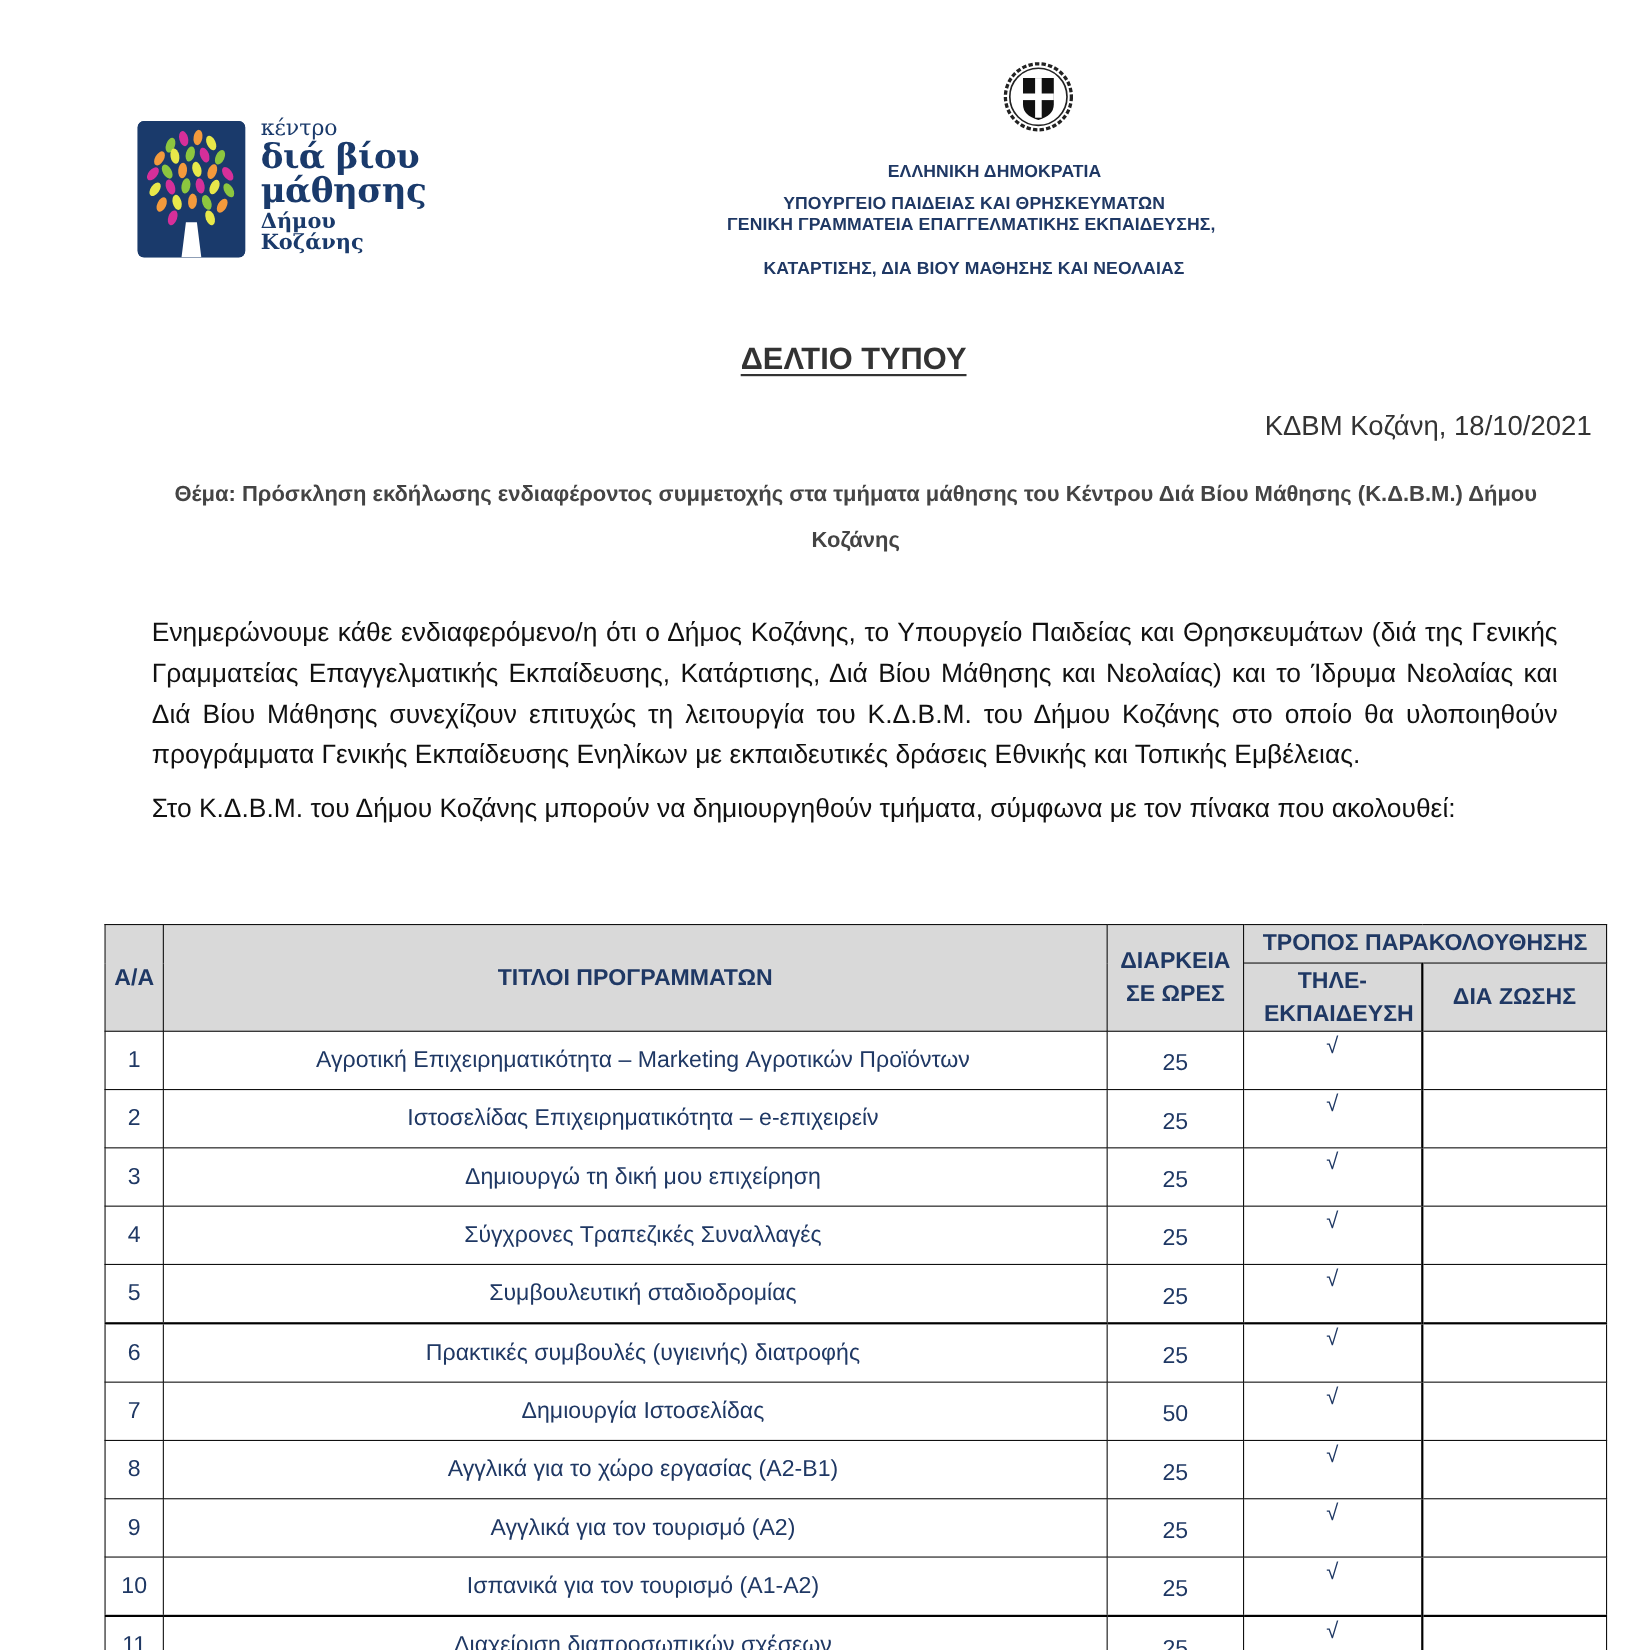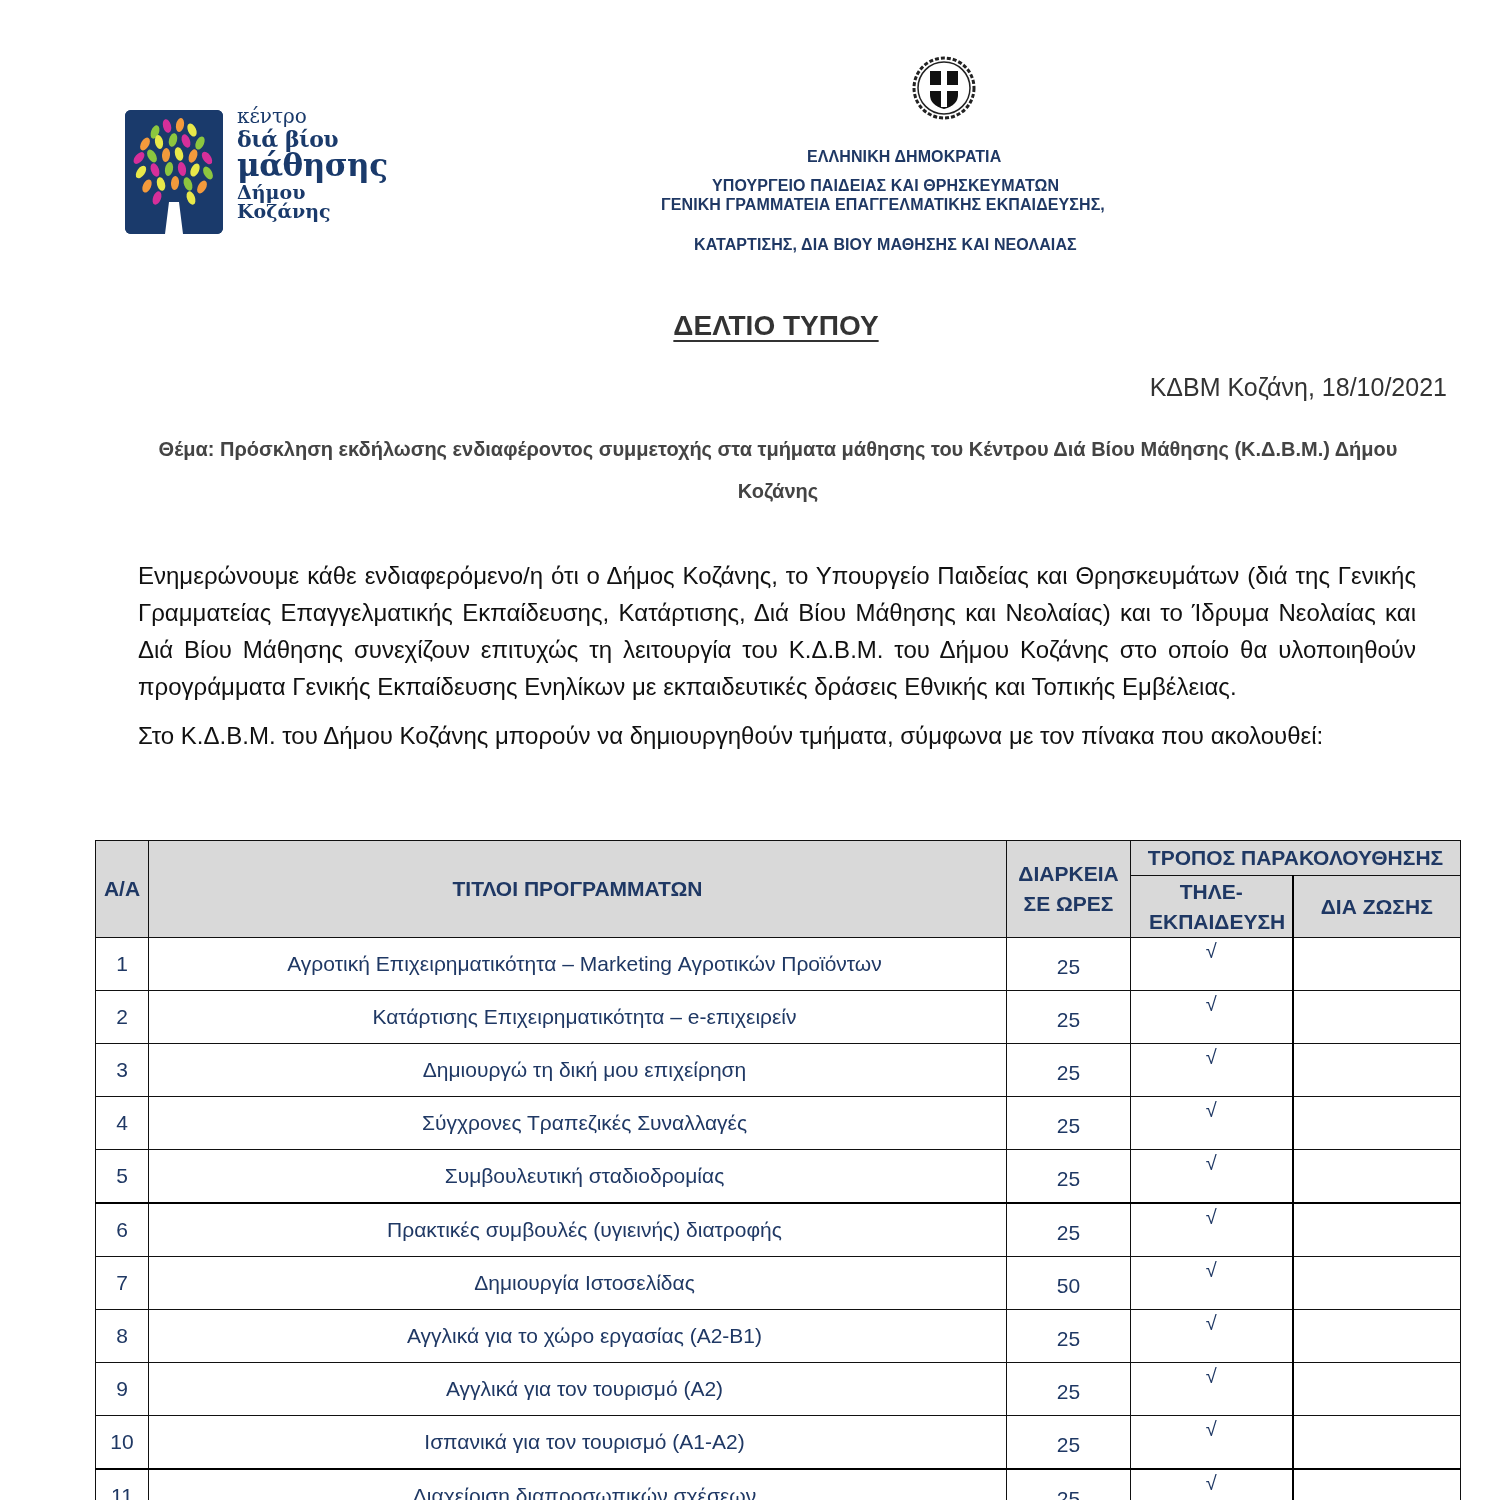--- a/index.html
+++ b/index.html
@@ -4,21 +4,21 @@
 <style>
   html, body { margin:0; padding:0; background:#ffffff; }
   body { width:1500px; height:1500px; position:relative; overflow:hidden; font-family:"Liberation Sans", sans-serif; color:#222; }
   .abs { position:absolute; }
 
   
   #logo { left:125px; top:110px; width:250px; height:130px; }
   #logo-tile { position:absolute; left:0; top:0; width:98px; height:124px; background:#1a3a6b; border-radius:6px; overflow:hidden; }
   #logo-text { position:absolute; left:112px; top:-4px; color:#1a3a6b; font-family:"DejaVu Serif", serif; line-height:1; }
   #logo-text .l1 { font-size:20px; display:block; margin-bottom:2px; }
-  #logo-text .l2 { font-size:22px; font-weight:bold; display:block; letter-spacing:-0.5px; }
+  #logo-text .l2 { font-size:31px; font-weight:bold; display:block; letter-spacing:-0.5px; }
   #logo-text .l3 { font-size:31px; font-weight:bold; display:block; letter-spacing:-0.5px; }
   #logo-text .l4 { font-size:19px; font-weight:bold; display:block; margin-top:2px; }
 
   
   #emblem { left:911px; top:55px; width:66px; height:66px; }
 
   
   .ministry { color:#1f3864; font-weight:bold; font-size:16px; position:absolute; white-space:nowrap; letter-spacing:0.1px; }
 
   #press-title { left:0; width:1552px; top:310px; text-align:center; font-size:28px; font-weight:bold; color:#333; text-decoration:underline; text-underline-offset:5px; }
@@ -137,21 +137,21 @@
   <tbody>
     <tr>
         <td class="num">1</td>
         <td class="title">Αγροτική Επιχειρηματικότητα – Marketing Αγροτικών Προϊόντων</td>
         <td class="hours">25</td>
         <td class="check">√</td>
         <td class="live"></td>
       </tr>
     <tr>
         <td class="num">2</td>
-        <td class="title">Κατάρτισης Επιχειρηματικότητα – e-επιχειρείν</td>
+        <td class="title">Ιστοσελίδας Επιχειρηματικότητα – e-επιχειρείν</td>
         <td class="hours">25</td>
         <td class="check">√</td>
         <td class="live"></td>
       </tr>
     <tr>
         <td class="num">3</td>
         <td class="title">Δημιουργώ τη δική μου επιχείρηση</td>
         <td class="hours">25</td>
         <td class="check">√</td>
         <td class="live"></td>

